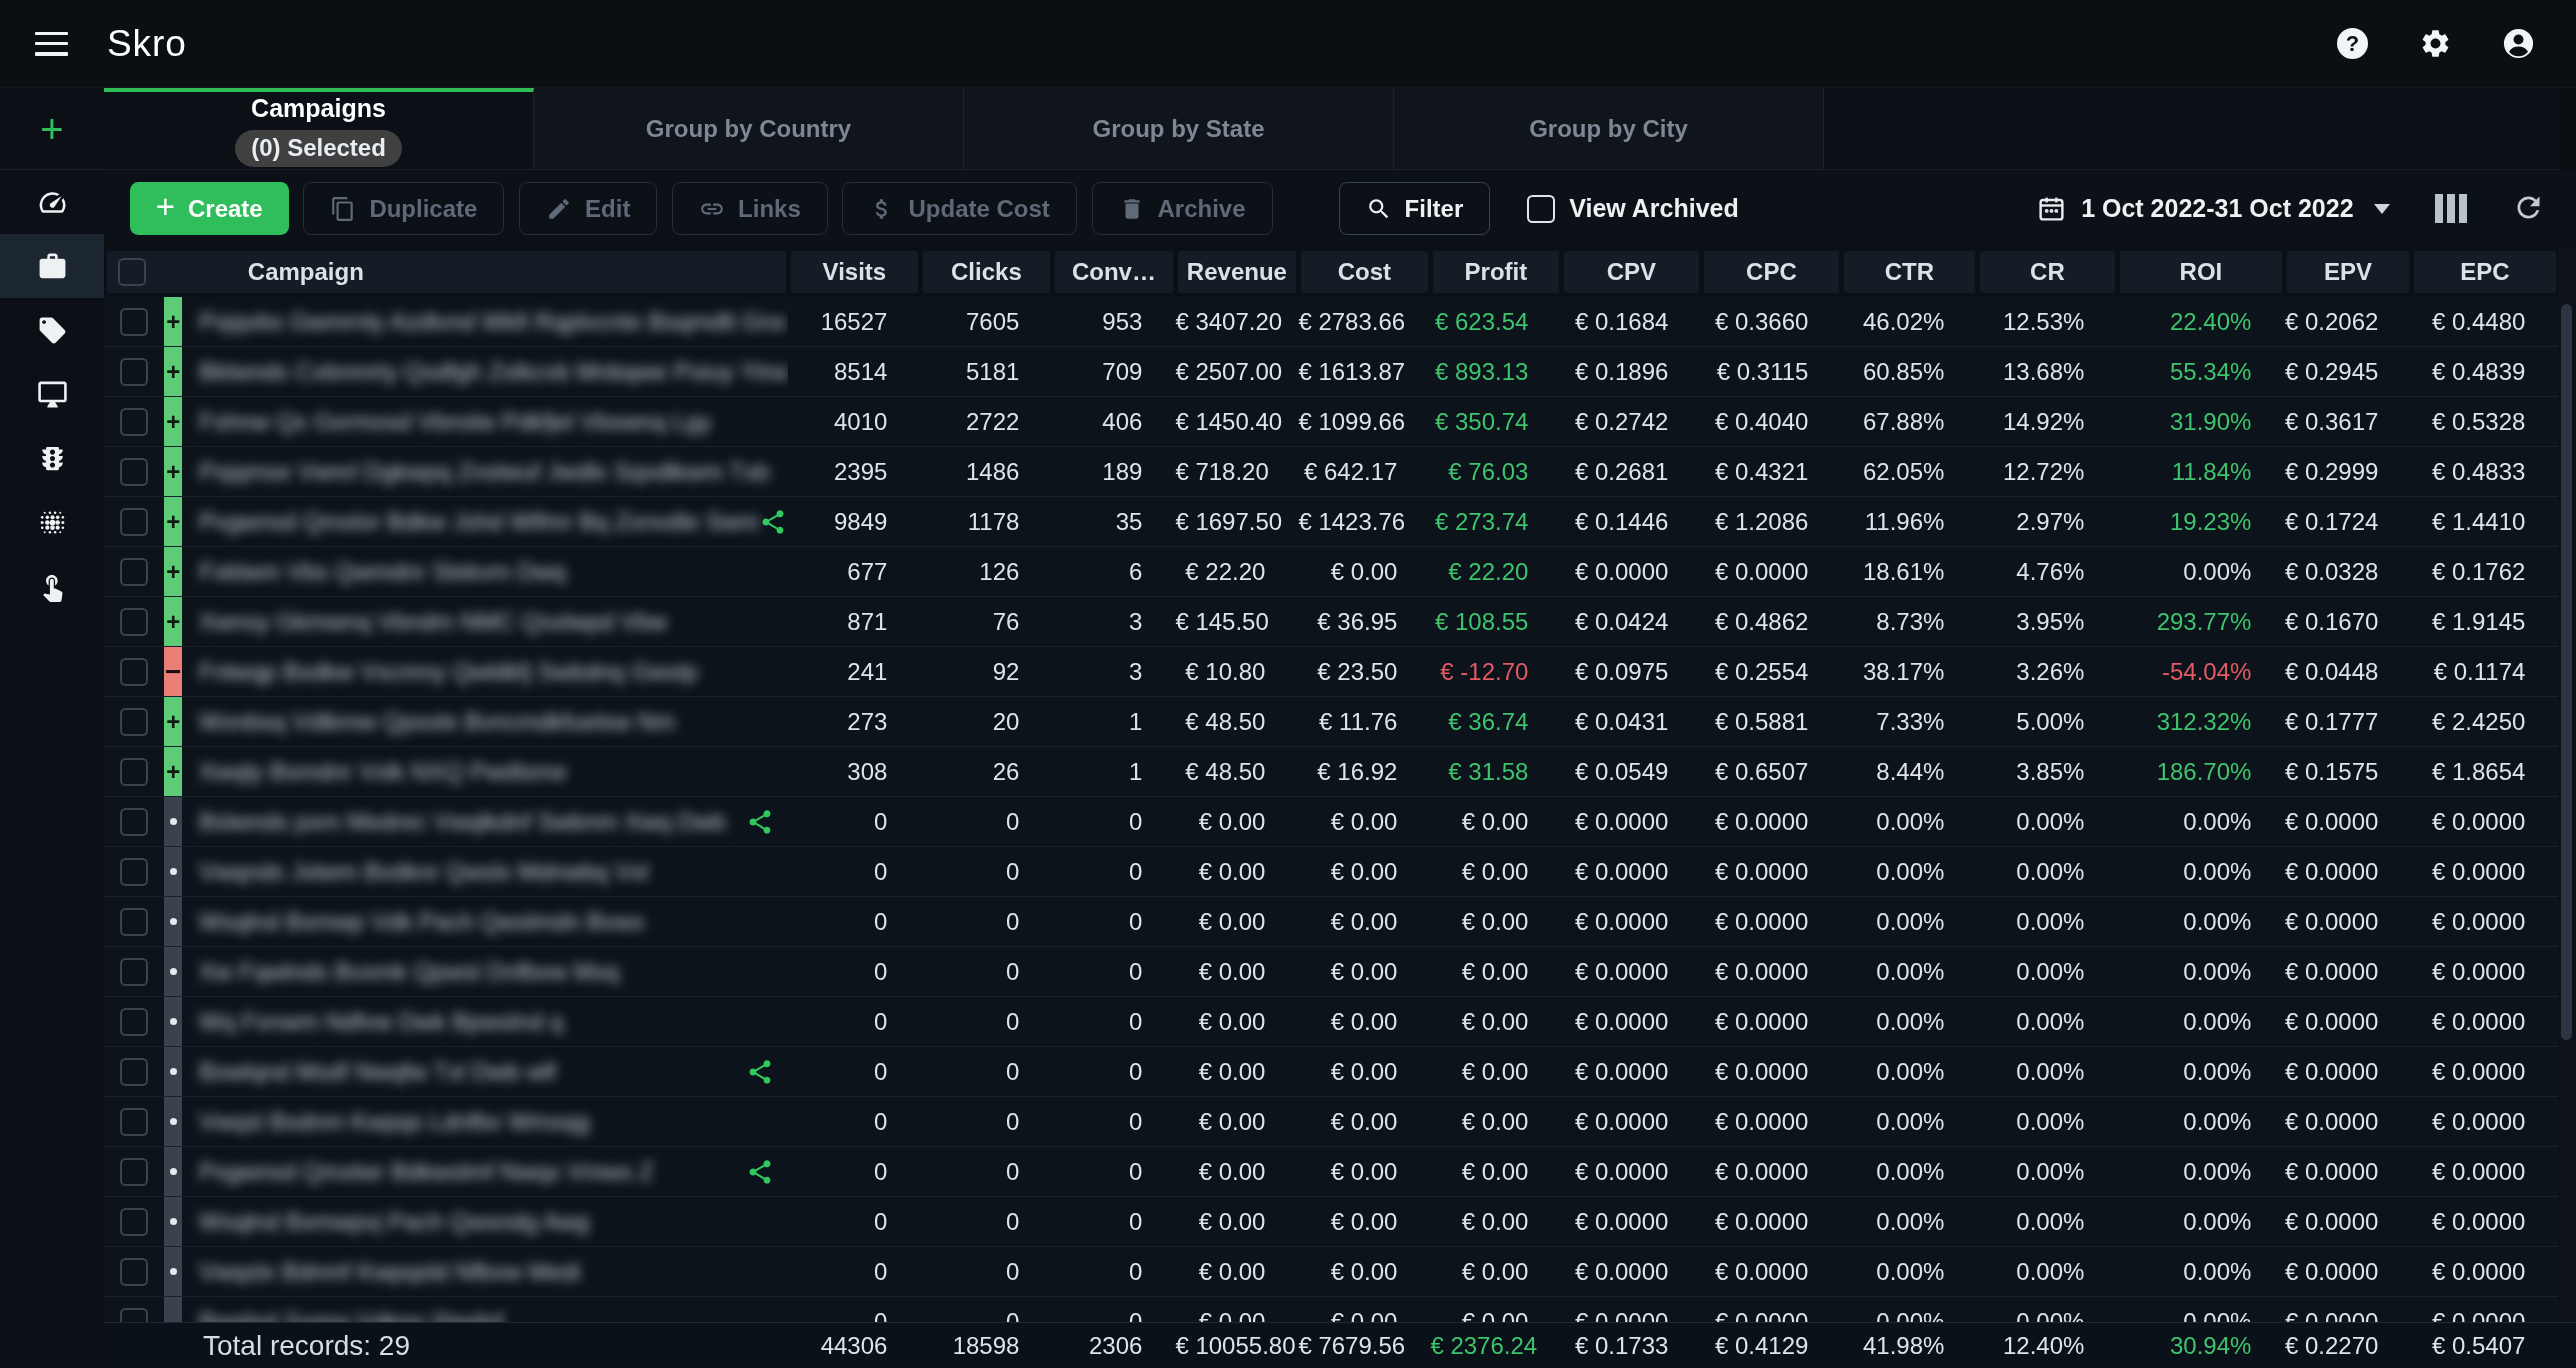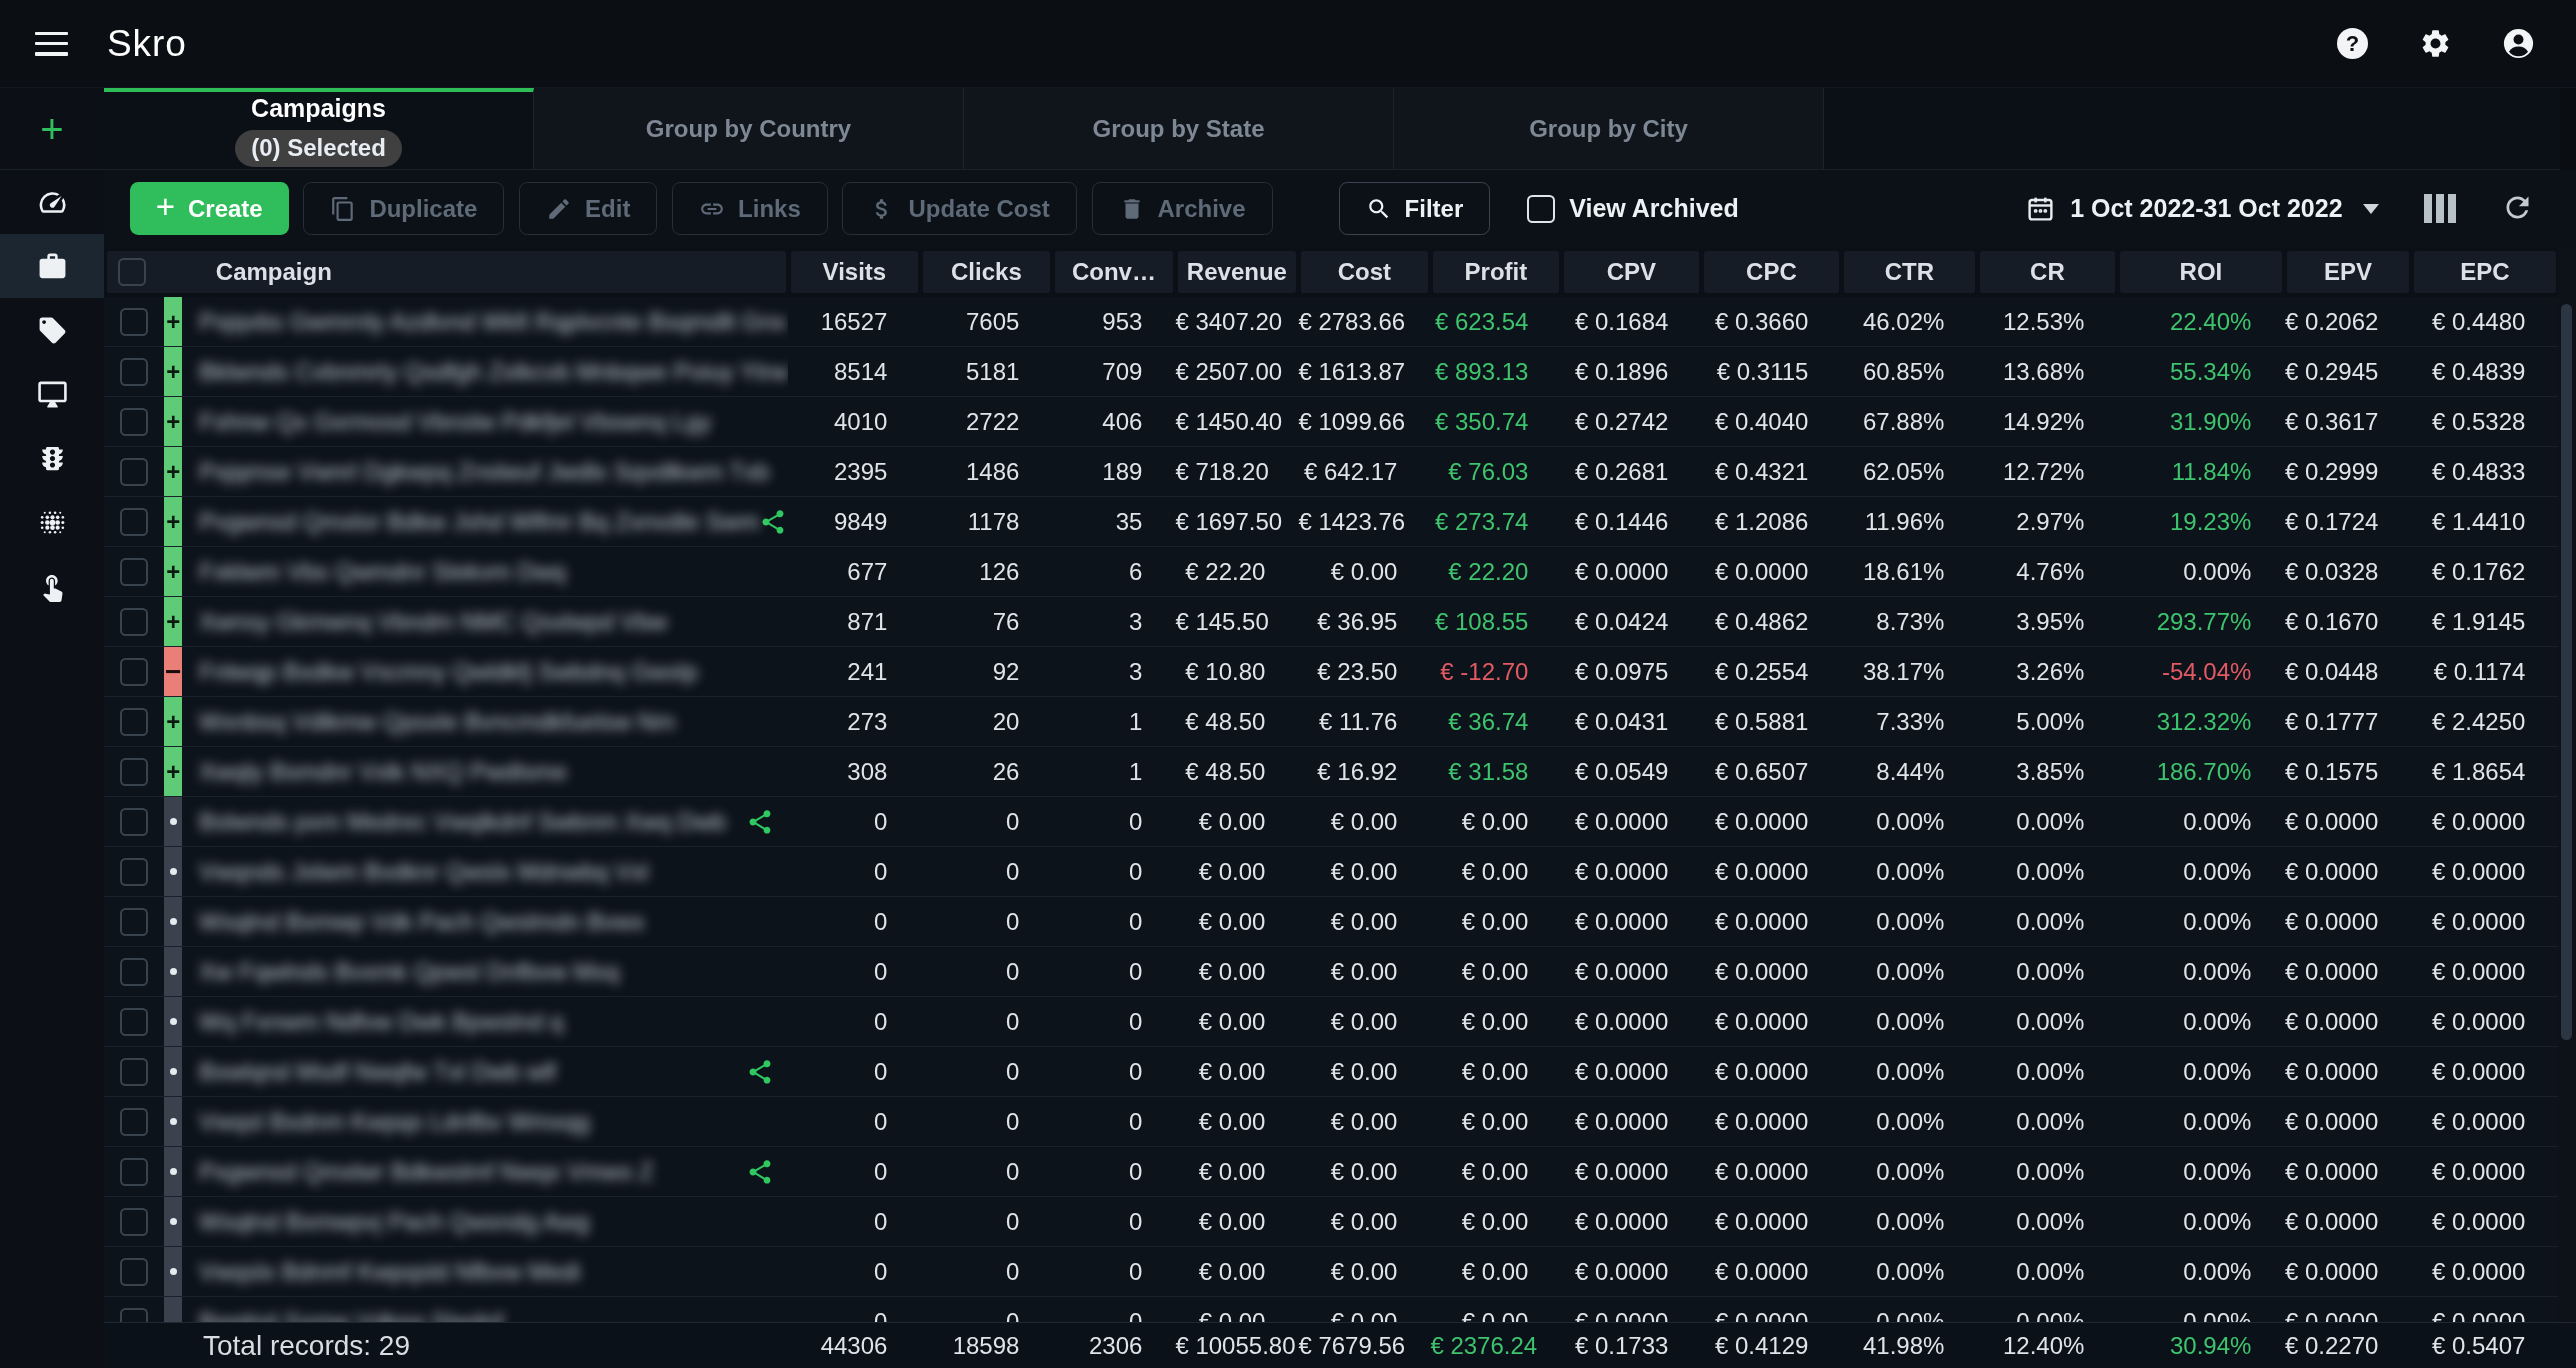--- a/index.html
+++ b/index.html
@@ -45,37 +45,37 @@
   .btn svg { width:26px; height:26px; }
   .btn.create { background:#2fbe5b; color:#ffffff; }
   .btn.create .plus-glyph { font-size:33px; font-weight:400; line-height:0; margin-top:-2.8px; }
   .btn.ghost { background:transparent; border:1.8px solid #252e39; color:#5e6a77; }
   .btn.ghost svg { fill:#5e6a77; }
   .btn.filter { background:transparent; border:1.8px solid #3a4450; color:#eef1f4; margin-left:66px; }
   .btn.filter svg { fill:#eef1f4; }
   .view-archived { display:flex; align-items:center; gap:14px; margin-left:37px; cursor:pointer; }
   .va-box { width:28px; height:28px; border:2.8px solid #dfe5ea; border-radius:5.5px; background:transparent; }
   .va-label { font-size:25px; font-weight:700; color:#eef1f4; }
-  .toolbar-right { margin-left:auto; display:flex; align-items:center; gap:45px; padding-right:42px; }
+  .toolbar-right { margin-left:auto; display:flex; align-items:center; gap:45px; padding-right:31px; }
   .datepicker { display:flex; align-items:center; gap:14.7px; cursor:pointer; }
   .datepicker svg { width:29px; height:29px; fill:none; stroke:#e8ecef; stroke-width:2; }
   .date-text { font-size:25px; font-weight:700; color:#eef1f4; }
   .caret-down { width:0; height:0; border-left:8.3px solid transparent; border-right:8.3px solid transparent; border-top:10px solid #cfd5db; margin-left:5.5px; }
   .columns-icon { display:flex; gap:3.7px; cursor:pointer; }
   .columns-icon i { display:block; width:8.3px; height:29px; background:#b9c1c9; }
   .refresh-icon svg { width:33px; height:33px; fill:#c3cad1; cursor:pointer; }
 
   
   .grid-cols { display:grid; grid-template-columns:60px 18.4px 606px 132px 132px 123px 123px 132px 131px 140px 140px 136px 140px 167px 127px 147px 18.4px; }
 
   .thead { position:absolute; left:0; top:159px; right:0; height:50px; background:#0b1017; }
   .th { margin:3.7px 2.8px; background:#151c26; border-radius:2.8px; color:#dce1e7; font-size:24px; font-weight:700;
         display:flex; align-items:center; justify-content:center; cursor:pointer; white-space:nowrap; overflow:hidden; }
   .th.campaign { grid-column:1 / 4; justify-content:flex-start; padding-left:11px; }
-  .th.campaign .th-label { margin-left:70px; }
+  .th.campaign .th-label { margin-left:102px; }
   .checkbox { width:28px; height:28px; border:2.8px solid #39434e; border-radius:5.5px; background:transparent; flex:none; cursor:pointer; }
 
   .tbody { position:absolute; left:0; top:209px; right:0; bottom:47px; overflow:hidden; background:#0b1017; }
   .tr { height:50px; background:#0d131b; border-bottom:0.9px solid #1a212c; align-items:center; }
   .td-check { display:flex; align-items:center; justify-content:center; }
   .ind { width:18.4px; height:49px; display:flex; align-items:center; justify-content:center; }
   .ind.plus  { background:#5ecb77; color:#0c1a10; font-size:24px; font-weight:700; }
   .ind.minus { background:#ea7f78; color:#1a0c0c; font-size:28px; font-weight:700; }
   .ind.dot   { background:#3a424d; }
   .ind.dot i { width:7.4px; height:7.4px; border-radius:50%; background:#e6ebf0; }

